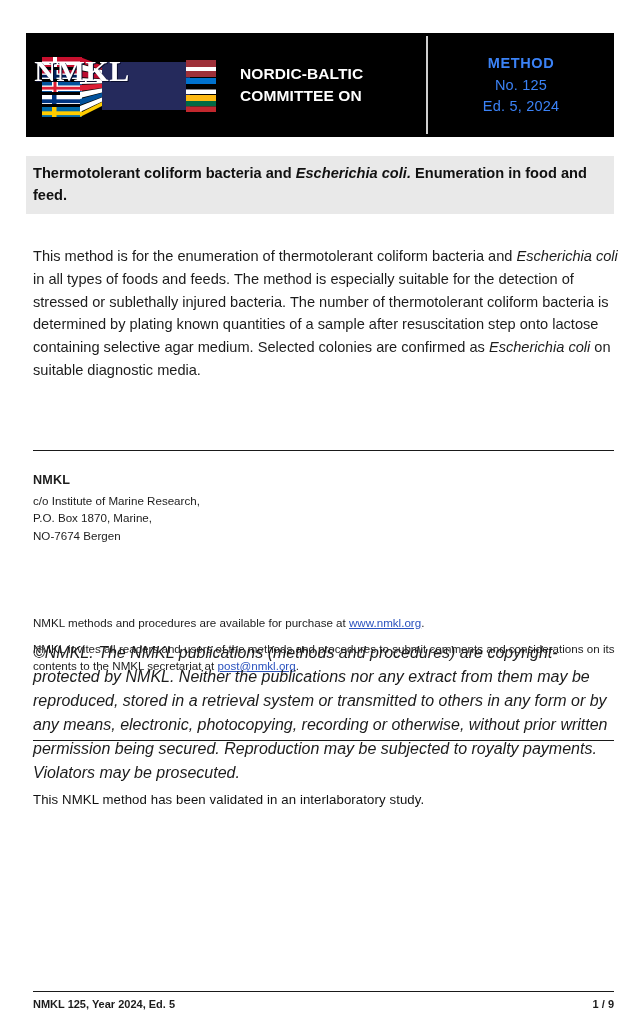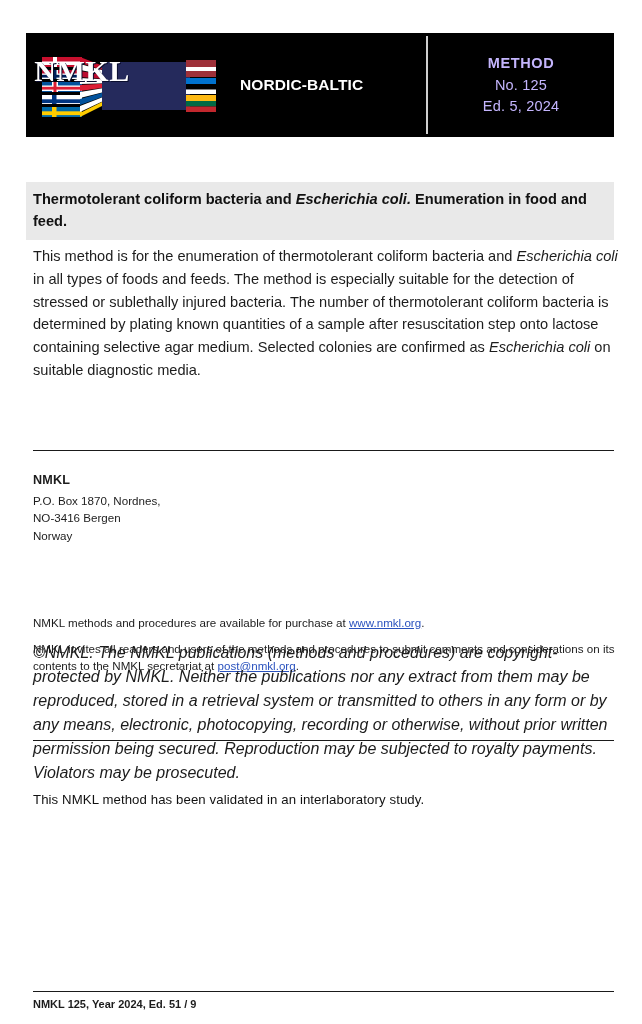--- a/index.html
+++ b/index.html
@@ -118,36 +118,36 @@
   .header-title {
     font-size: 15.5px;
     font-weight: bold;
     line-height: 1.42;
     color: #ffffff;
     letter-spacing: 0.1px;
     margin-left: 12px;
   }
 
   .method-line {
-    color: #c4b5fd;
+    color: #3b82f6;
     font-size: 14.5px;
     line-height: 1;
     letter-spacing: 0.2px;
   }
   .method-line.strong {
     font-weight: bold;
     font-size: 14.5px;
     letter-spacing: 0.6px;
   }
 
   
   .title-band {
     position: absolute;
     left: 26px;
-    top: 182px;
+    top: 156px;
     width: 588px;
     background: #e9e9e9;
     padding: 7px 7px 8px 7px;
     box-sizing: border-box;
     font-size: 14.6px;
     font-weight: bold;
     line-height: 1.48;
     color: #111111;
   }
   .title-band i { font-style: italic; }
@@ -234,20 +234,21 @@
     letter-spacing: 0.1px;
   }
 
   
   .footer {
     position: absolute;
     left: 33px;
     top: 998px;
     width: 581px;
     display: flex;
+    justify-content: space-between;
     font-size: 11px;
     font-weight: bold;
     color: #1c1c1c;
   }
 </style>
 </head>
 <body>
 
 <div class="page">
 
@@ -335,20 +336,21 @@
               <rect width="30" height="6" fill="#fdb913"></rect>
               <rect y="6" width="30" height="5.5" fill="#006a44"></rect>
               <rect y="11.5" width="30" height="5.5" fill="#c1272d"></rect>
             </svg>
           </div>
         </div>
       </div>
 
       <div class="header-title">
         <div>NORDIC-BALTIC</div>
+        <div>COMMITTEE ON</div>
       </div>
     </div>
 
     <div class="header-divider"></div>
 
     <div class="header-right">
       <div class="method-line strong">METHOD</div>
       <div class="method-line">No. 125</div>
       <div class="method-line">Ed. 5, 2024</div>
     </div>
@@ -361,23 +363,23 @@
   <div class="abstract">
     <span>This method is for the enumeration of thermotolerant coliform bacteria and </span><i>Escherichia coli</i><span> in all types of foods and feeds. The method is especially suitable for the detection of stressed or sublethally injured bacteria. The number of thermotolerant coliform bacteria is determined by plating known quantities of a sample after resuscitation step onto lactose containing selective agar medium. Selected colonies are confirmed as </span><i>Escherichia coli</i><span> on suitable diagnostic media.</span>
   </div>
 
   <div class="rule r1"></div>
   <div class="rule r2"></div>
   <div class="rule r3"></div>
 
   <div class="addr">
     <div class="org">NMKL</div>
-    <div>P.O. Box 1870, Nordnes,</div>
-    <div>NO-3416 Bergen</div>
-    <div>Norway</div>
+    <div>c/o Institute of Marine Research,</div>
+    <div>P.O. Box 1870, Marine,</div>
+    <div>NO-7674 Bergen</div>
   </div>
 
   <div class="notes">
     <p><span>NMKL methods and procedures are available for purchase at </span><a class="link" href="#">www.nmkl.org</a><span>.</span></p>
     <p><span>NMKL invites all readers and users of the methods and procedures to submit comments and considerations on its contents to the NMKL secretariat at </span><a class="link" href="#">post@nmkl.org</a><span>.</span></p>
   </div>
 
   <div class="copyright">©NMKL. The NMKL publications (methods and procedures) are copyright-protected by NMKL. Neither the publications nor any extract from them may be reproduced, stored in a retrieval system or transmitted to others in any form or by any means, electronic, photocopying, recording or otherwise, without prior written permission being secured. Reproduction may be subjected to royalty payments. Violators may be prosecuted.</div>
 
   <div class="validation">This NMKL method has been validated in an interlaboratory study.</div>

